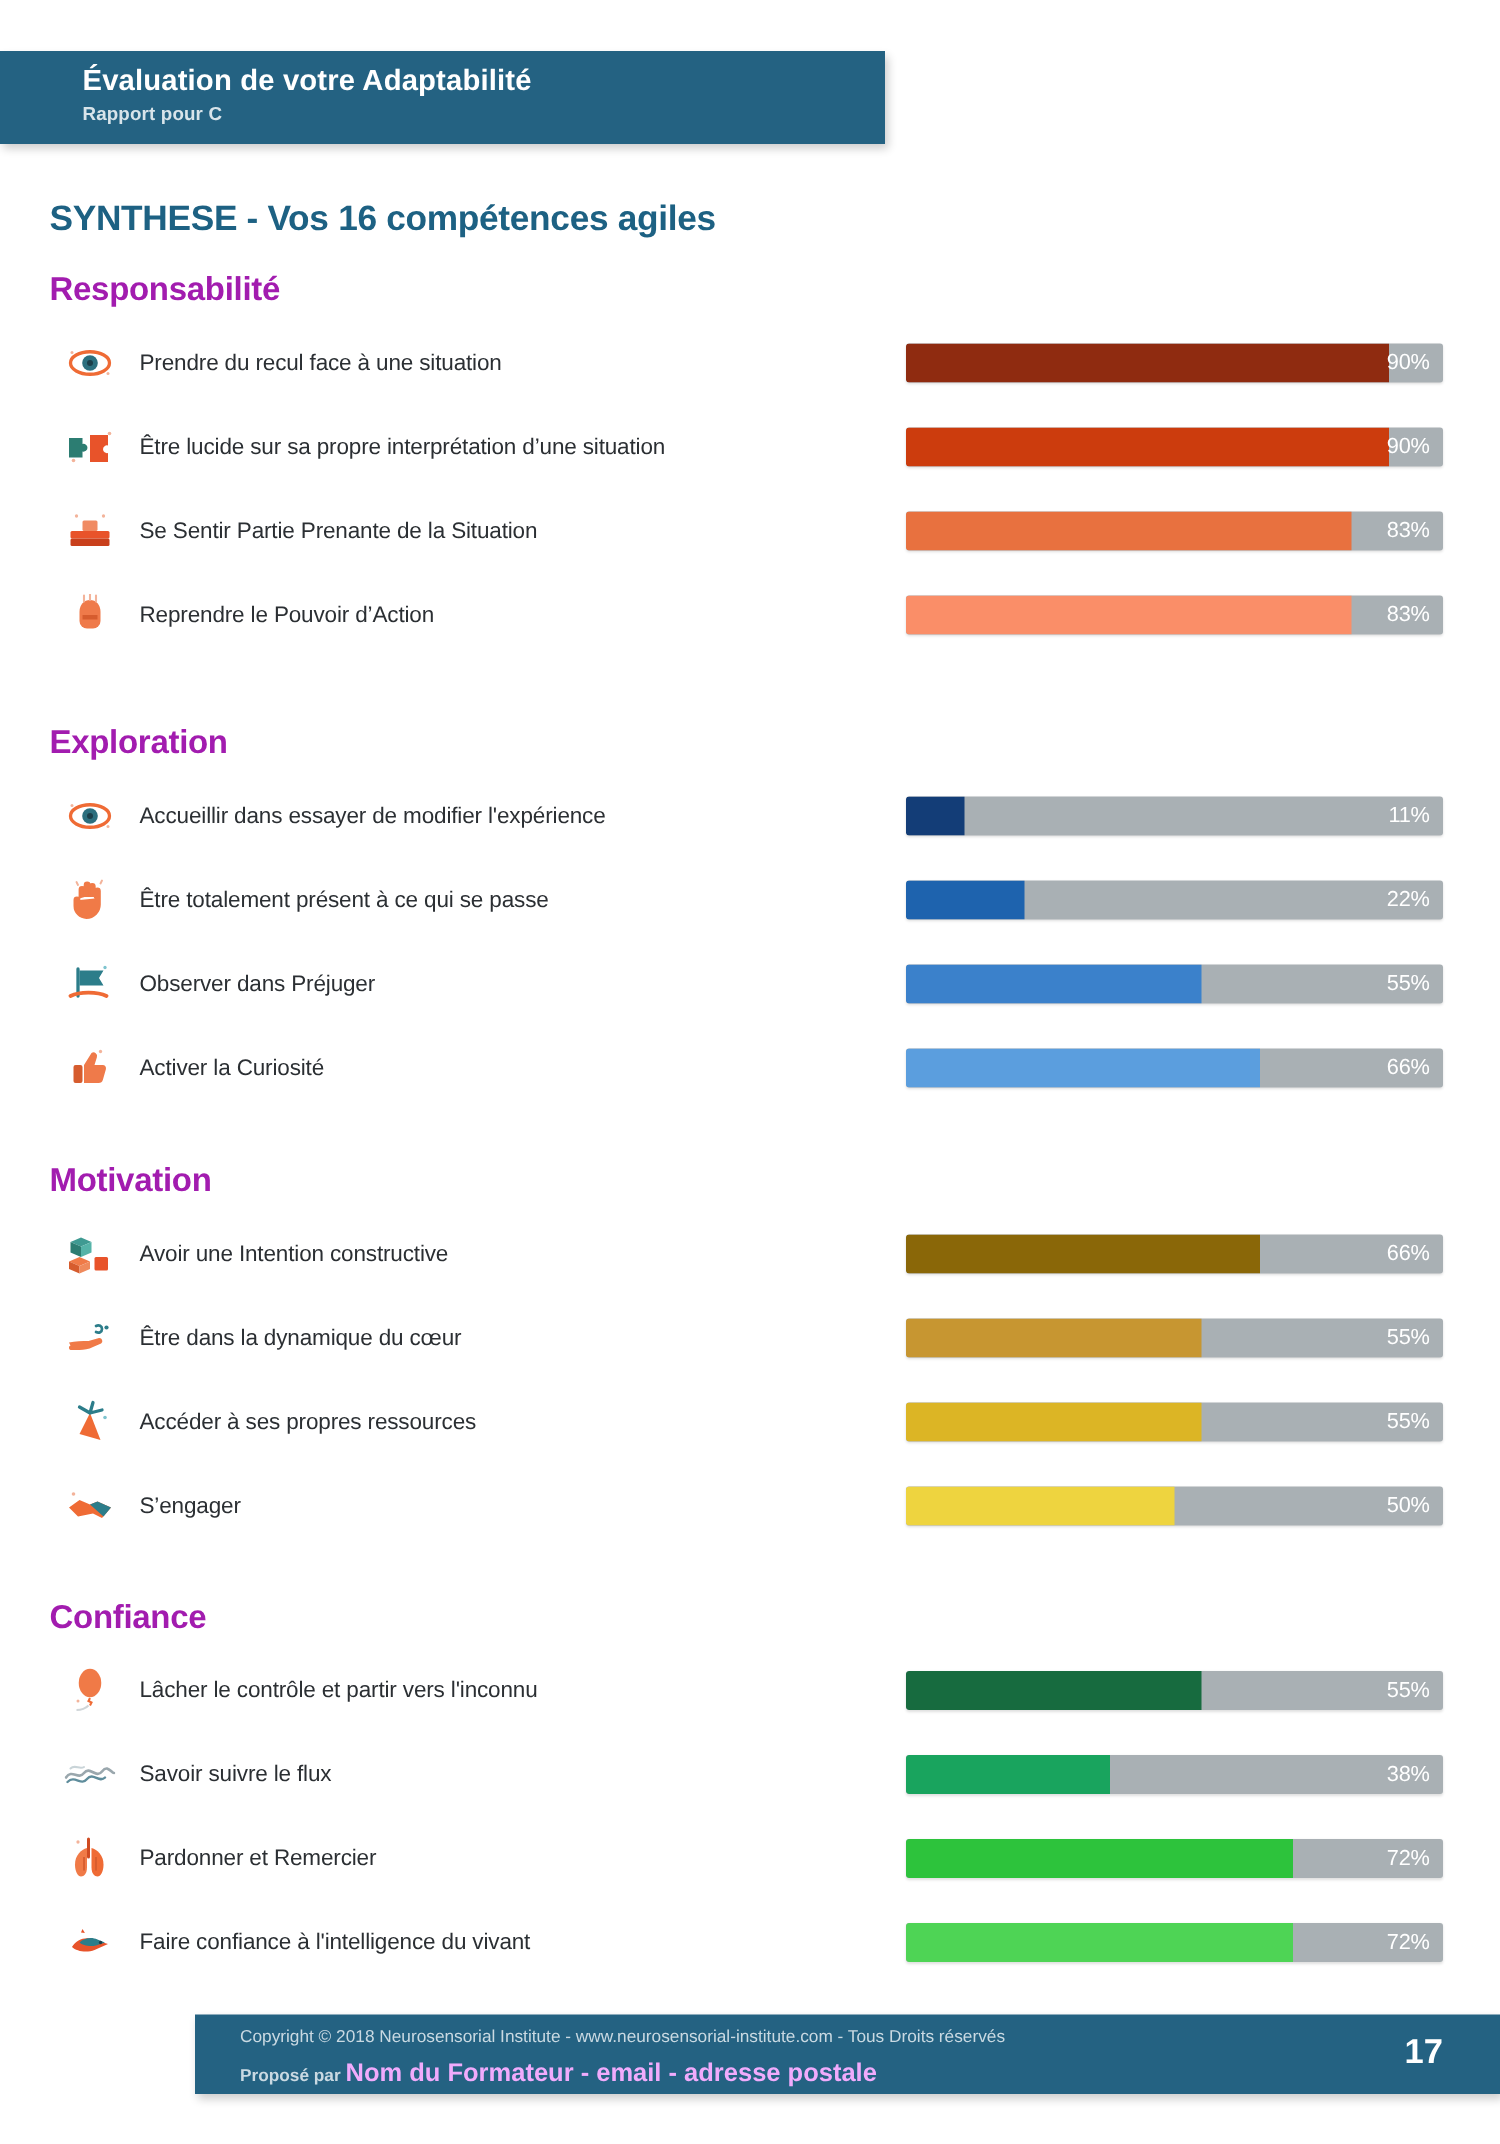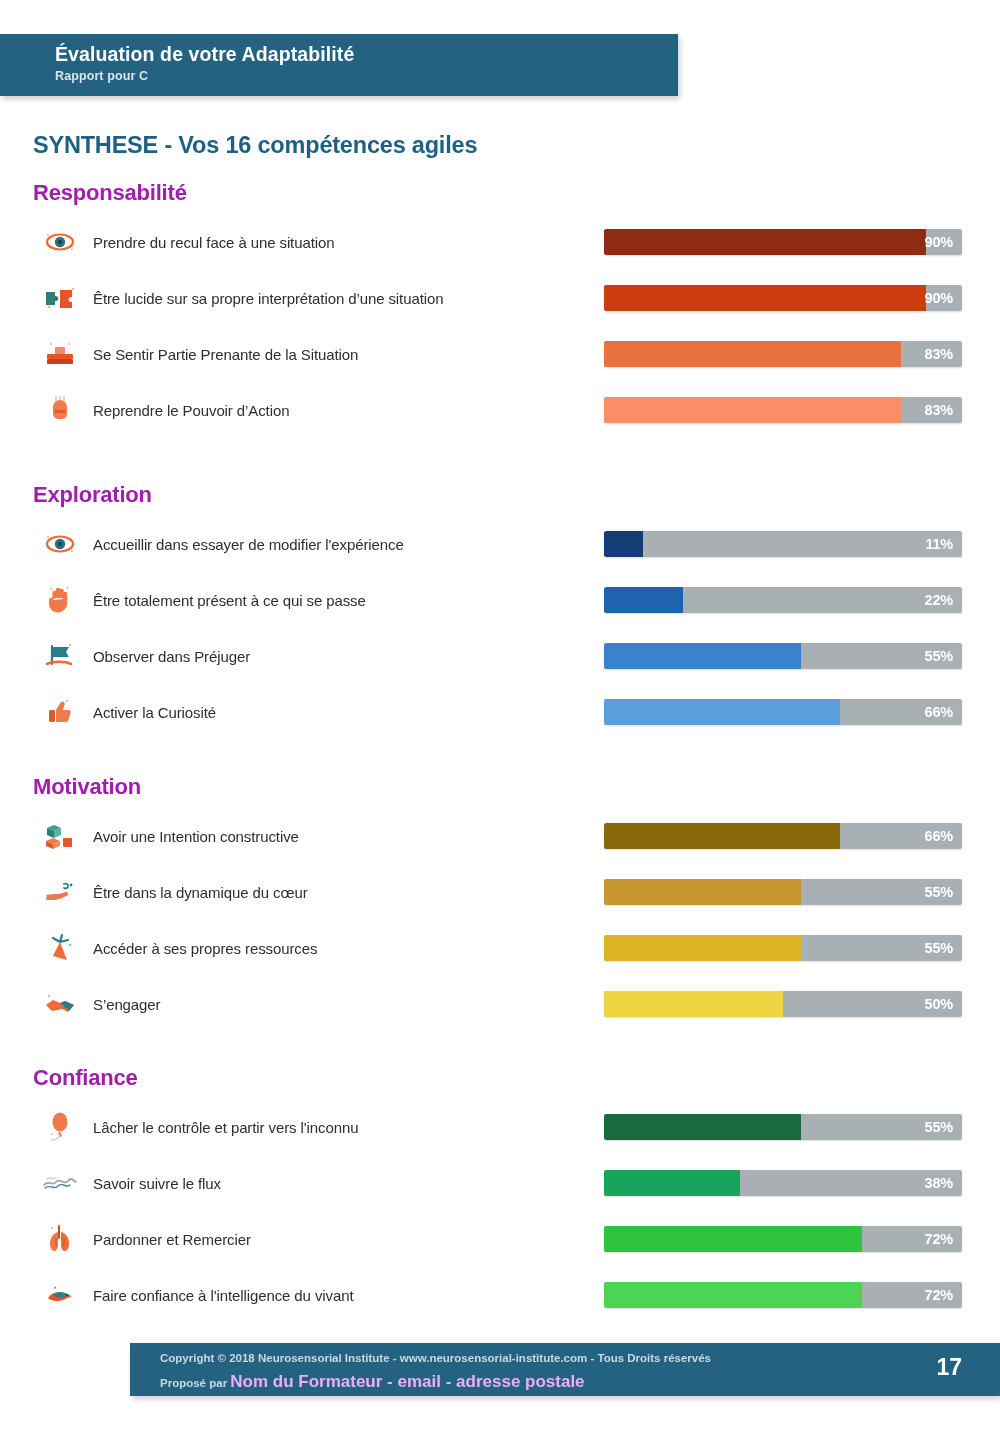--- a/index.html
+++ b/index.html
@@ -18,21 +18,21 @@
     height: 1429px;
     background: #ffffff;
     overflow: hidden;
   }
 
   
   .header-bar {
     position: absolute;
     left: 0;
     top: 34px;
-    width: 678px;
+    width: 590px;
     height: 62px;
     background: #246282;
     box-shadow: 2px 3px 6px rgba(0,0,0,0.20);
     padding: 9px 0 0 55px;
   }
   .header-title {
     color: #ffffff;
     font-size: 19.5px;
     font-weight: bold;
     letter-spacing: 0.1px;
@@ -125,41 +125,41 @@
     left: 0; top: 0; bottom: 0;
     border-radius: 2px 0 0 2px;
   }
   .bar-value {
     position: absolute;
     right: 9px;
     top: 0;
     height: 26px;
     line-height: 26px;
     font-size: 14.5px;
-    font-weight: bold;
+    font-weight: normal;
     color: #ffffff;
     letter-spacing: -0.2px;
   }
 
   
   .footer-bar {
     position: absolute;
     left: 130px;
     top: 1343px;
     width: 870px;
     height: 53px;
     background: #246282;
     box-shadow: 2px 3px 6px rgba(0,0,0,0.20);
   }
   .footer-line1 {
     position: absolute;
     left: 30px;
     top: 9px;
     font-size: 11.5px;
-    font-weight: bold;
+    font-weight: normal;
     color: #c9d9e2;
     letter-spacing: 0px;
   }
   .footer-line2 {
     position: absolute;
     left: 30px;
     top: 29px;
     font-size: 11.5px;
     font-weight: bold;
     color: #c9d9e2;

